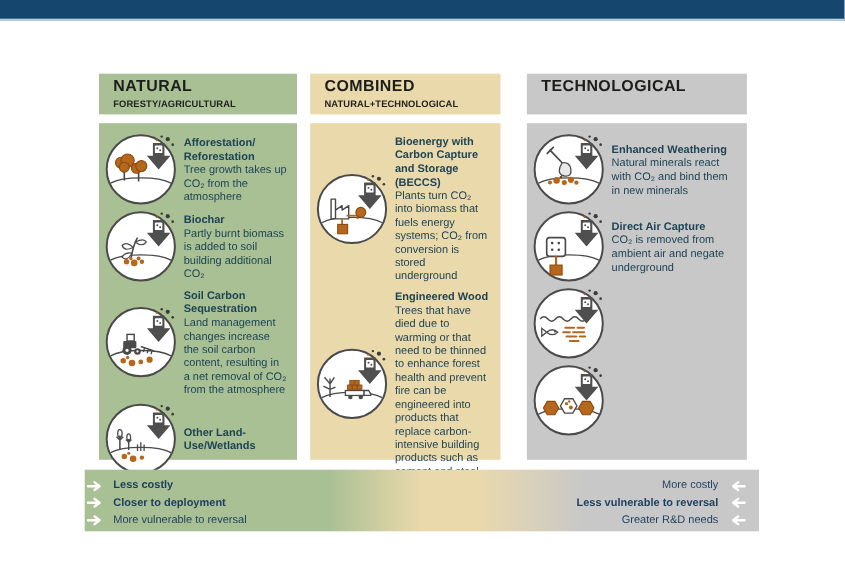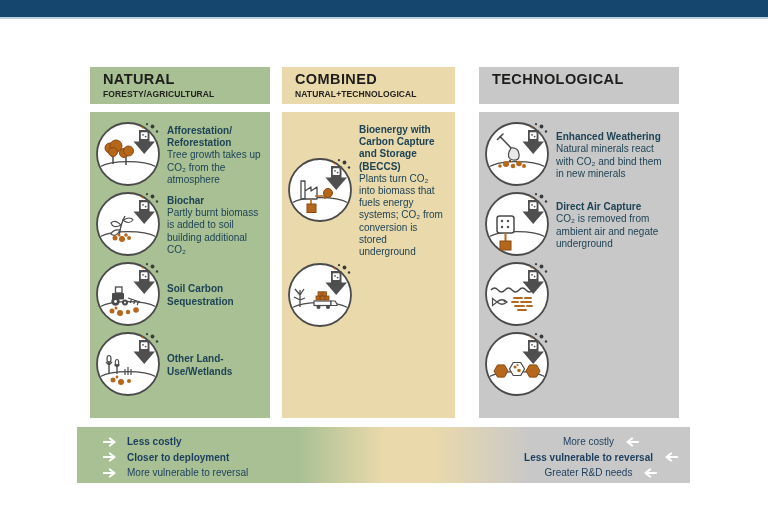--- a/index.html
+++ b/index.html
@@ -25,27 +25,27 @@
   .col-body { height:306px; box-sizing:border-box; padding-top:9px; }
   .item { display:flex; align-items:center; margin-bottom:4px; }
   .icon-wrap { flex:0 0 66px; width:66px; height:66px; margin-left:5px; }
   .icon-wrap svg { display:block; }
   .item .text { flex:1; padding:3px 9px 0 6px; }
   .ititle { font-size:10px; font-weight:bold; color:#1e4355; line-height:1.22; }
   .idesc { font-size:10px; color:#1e4355; line-height:1.22; }
   .legend {
     position:absolute; left:77px; top:427px; width:613px; height:56px; box-sizing:border-box;
     background:linear-gradient(90deg,#a8c094 0%,#a8c094 36%,#ead9ab 50%,#ead9ab 58%,#c8c8c8 74%,#c8c8c8 100%);
-    display:flex; justify-content:space-between; padding:7px 12px 0 26px;
+    display:flex; justify-content:space-between; padding:7px 12px 0 2px;
   }
   .lrow { display:flex; align-items:center; height:15.5px; }
   .lbl { font-size:10px; color:#1b3d5e; }
   .lrow.strong .lbl { font-weight:bold; }
   .legend-left .arr { margin-right:9px; display:flex; }
-  .legend-right .lrow { justify-content:center; }
+  .legend-right .lrow { justify-content:flex-end; }
   .legend-right .arr { margin-left:10px; display:flex; }
   .defs-holder { position:absolute; width:0; height:0; overflow:hidden; }
 </style>
 </head>
 <body>
 
 <div class="stage">
   <div class="top-bar"></div>
 
   <svg class="defs-holder" aria-hidden="true">
@@ -133,20 +133,21 @@
               <circle cx="17" cy="50" r="2.5" fill="#b5671c"></circle>
               <circle cx="25" cy="52" r="3" fill="#b5671c"></circle>
               <circle cx="33" cy="51" r="2.2" fill="#b5671c"></circle>
               <circle cx="41" cy="49" r="2.8" fill="#b5671c"></circle>
               <circle cx="21" cy="47" r="1.5" fill="#b5671c"></circle>
               <use href="#co2-arrow"></use>
             </svg>
           </div>
           <div class="text">
             <div class="ititle">Soil Carbon Sequestration</div>
+            <div class="idesc">Land management changes increase the soil carbon content, resulting in a net removal of CO₂ from the atmosphere</div>
           </div>
         </div>
 
         <div class="item">
           <div class="icon-wrap">
             <svg viewBox="0 0 66 66" width="66" height="66">
               <use href="#ring"></use>
                 <use href="#ground"></use>
               <path d="M14,43 V30 M14,34 l-3,-3 M14,34 l3,-3" stroke="#4a4a4a" stroke-width="1.4" fill="none"></path>
               <ellipse cx="14" cy="28" rx="2" ry="3.5" fill="none" stroke="#4a4a4a" stroke-width="1.2"></ellipse>
@@ -204,20 +205,24 @@
               <path d="M44,43.5 v-4.5 h4 l2,3 v1.5 Z" fill="#ffffff" stroke="#4a4a4a" stroke-width="1.2"></path>
               <circle cx="31.5" cy="45" r="2" fill="#4a4a4a"></circle>
               <circle cx="41" cy="45" r="2" fill="#4a4a4a"></circle>
               <rect x="29" y="34" width="4" height="4" fill="#b5671c" stroke="#8a4a12" stroke-width="0.8"></rect>
               <rect x="33.5" y="34" width="4" height="4" fill="#b5671c" stroke="#8a4a12" stroke-width="0.8"></rect>
               <rect x="38" y="34" width="4" height="4" fill="#b5671c" stroke="#8a4a12" stroke-width="0.8"></rect>
               <rect x="31" y="29.8" width="4" height="4" fill="#b5671c" stroke="#8a4a12" stroke-width="0.8"></rect>
               <rect x="35.5" y="29.8" width="4" height="4" fill="#b5671c" stroke="#8a4a12" stroke-width="0.8"></rect>
               <use href="#co2-arrow"></use>
             </svg>
+          </div>
+          <div class="text">
+            <div class="ititle">Engineered Wood</div>
+            <div class="idesc">Trees that have died due to warming or that need to be thinned to enhance forest health and prevent fire can be engineered into products that replace carbon-intensive building products such as cement and steel</div>
           </div>
         </div>
 
       </div>
     </div>
 
     <div class="col col-technological">
       <div class="col-header bg-gray">
         <div class="col-title">TECHNOLOGICAL</div>
       </div>

